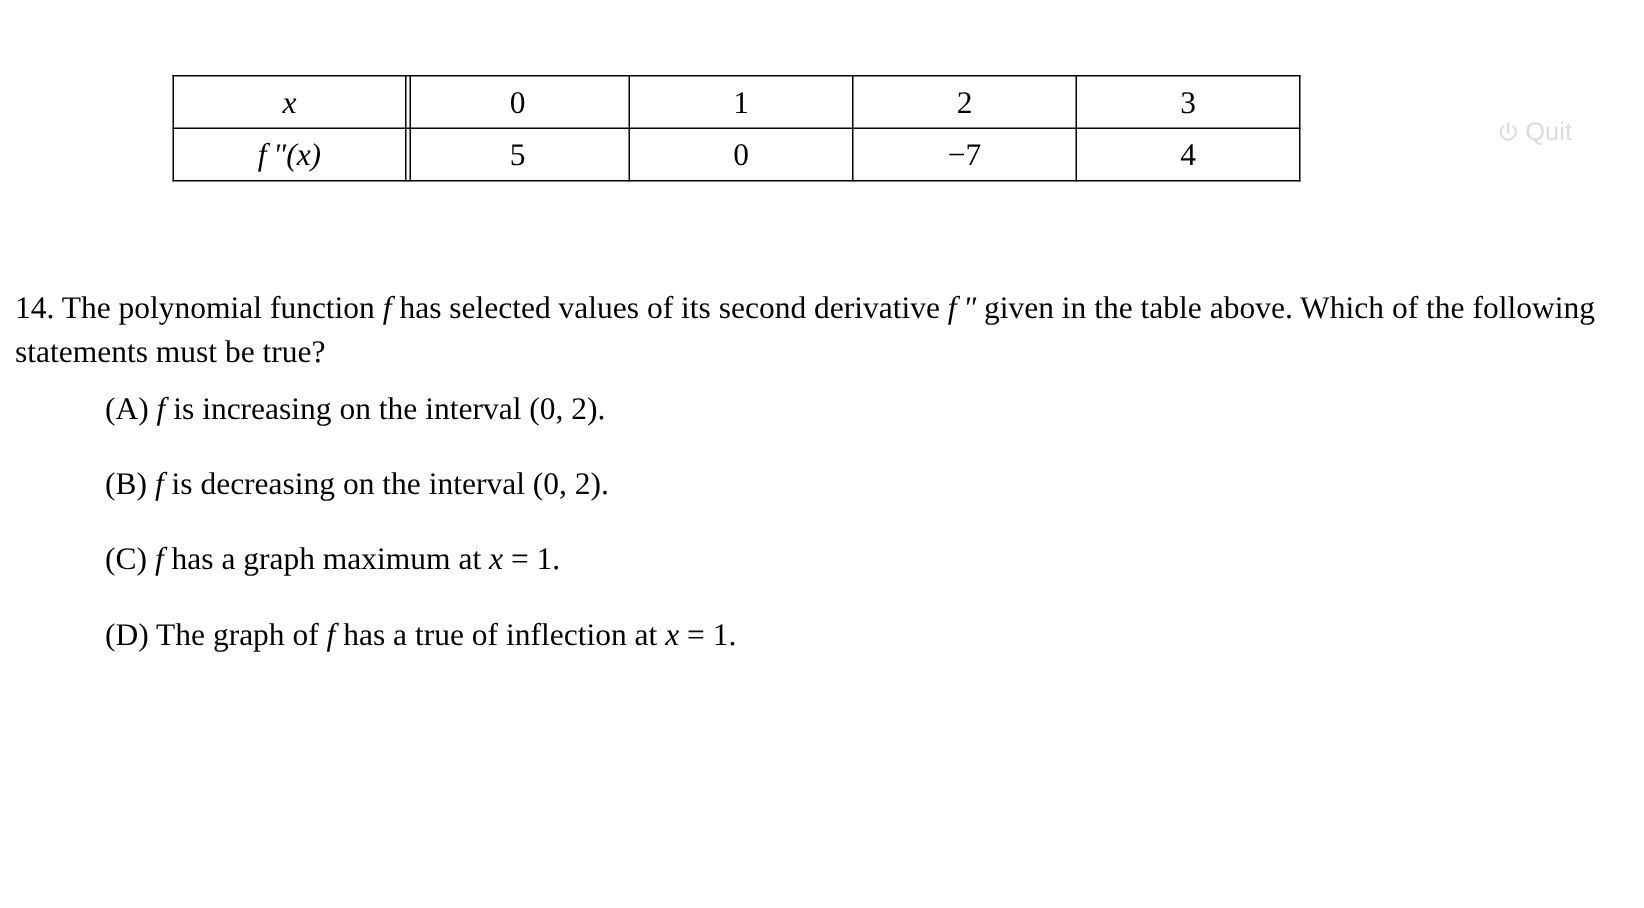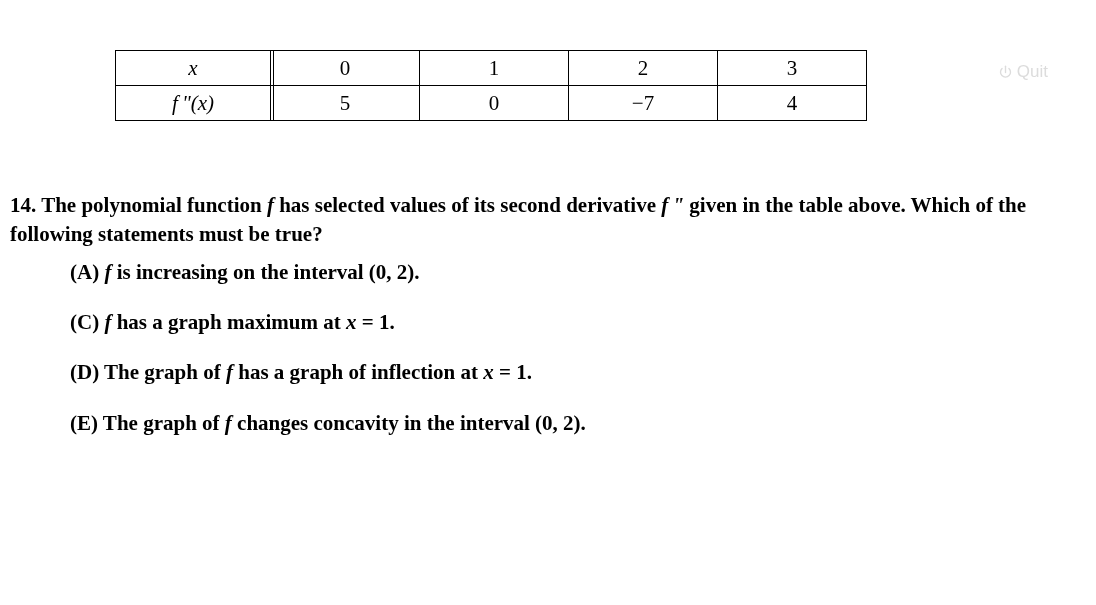--- a/index.html
+++ b/index.html
@@ -48,21 +48,20 @@
       bottom: -1px;
       width: 0;
       border-right: 1.2px solid #000;
     }
     .italic { font-style: italic; }
     
     .question {
       margin-left: 10px;
       margin-top: 70px;
       line-height: 1.4;
-      font-weight: bold;
     }
     .question-text {
       display: block;
     }
     .choices {
       margin-left: 60px;
       margin-top: 8px;
     }
     .choice {
       margin-bottom: 22px;
@@ -71,21 +70,21 @@
     .choice-label {
       display: inline;
     }
     .math-f {
       font-style: italic;
       font-family: "Times New Roman", serif;
     }
     
     .quit-mark {
       position: absolute;
-      top: 12px;
+      top: 28px;
       right: 48px;
       color: #dcdcdc;
       font-family: Arial, sans-serif;
       font-size: 17px;
       display: flex;
       align-items: center;
       gap: 4px;
       pointer-events: none;
       justify-content: center;
     }
@@ -127,24 +126,24 @@
     <div class="question-text">
       <span>14.</span>
       <span>The polynomial function </span><span class="math-f">f</span><span> has selected values of its second derivative </span><span class="math-f">f "</span><span> given in the table above.  Which of the following statements must be true?</span>
     </div>
 
     <div class="choices">
       <div class="choice">
         <span class="choice-label">(A)</span><span> </span><span class="math-f">f</span><span> is increasing on the interval (0, 2).</span>
       </div>
       <div class="choice">
+        <span class="choice-label">(B)</span><span> </span><span class="math-f">f</span><span> is decreasing on the interval (0, 2).</span>
+      </div>
+      <div class="choice">
         <span class="choice-label">(C)</span><span> </span><span class="math-f">f</span><span> has a graph maximum at </span><span class="math-f">x</span><span> = 1.</span>
       </div>
       <div class="choice">
-        <span class="choice-label">(D)</span><span> The graph of </span><span class="math-f">f</span><span> has a graph of inflection at </span><span class="math-f">x</span><span> = 1.</span>
-      </div>
-      <div class="choice">
-        <span class="choice-label">(E)</span><span> The graph of </span><span class="math-f">f</span><span> changes concavity in the interval (0, 2).</span>
+        <span class="choice-label">(D)</span><span> The graph of </span><span class="math-f">f</span><span> has a true of inflection at </span><span class="math-f">x</span><span> = 1.</span>
       </div>
     </div>
   </div>
 
 </div>
 
 </body></html>

